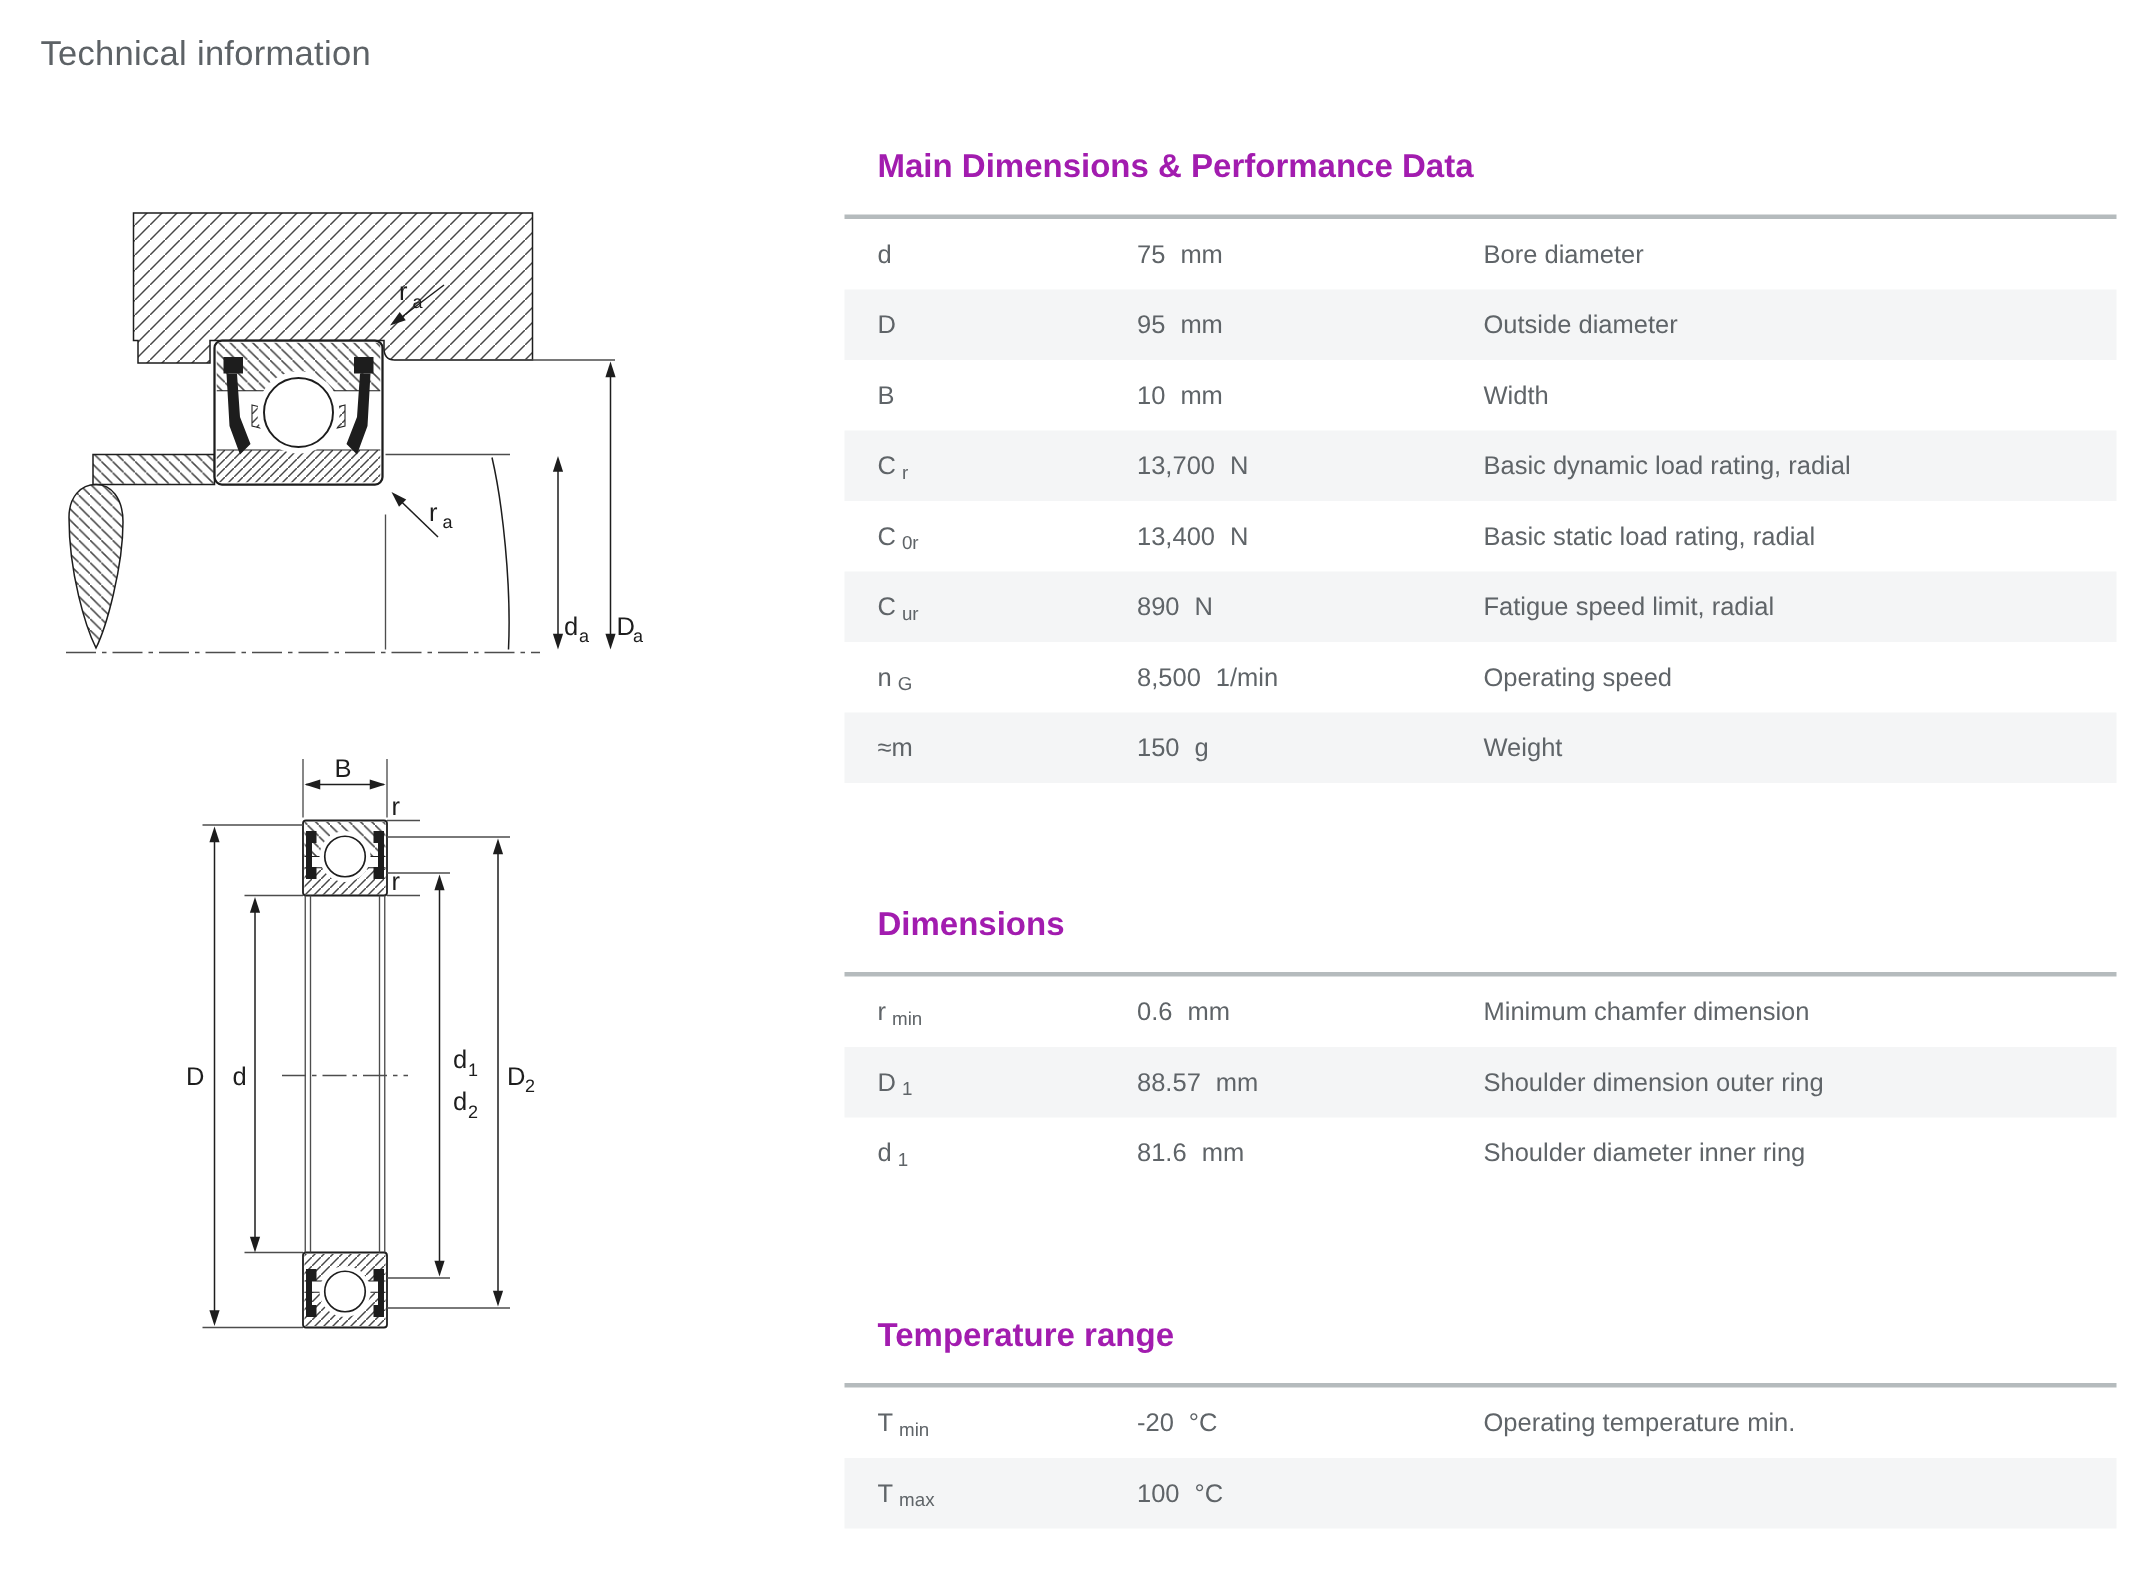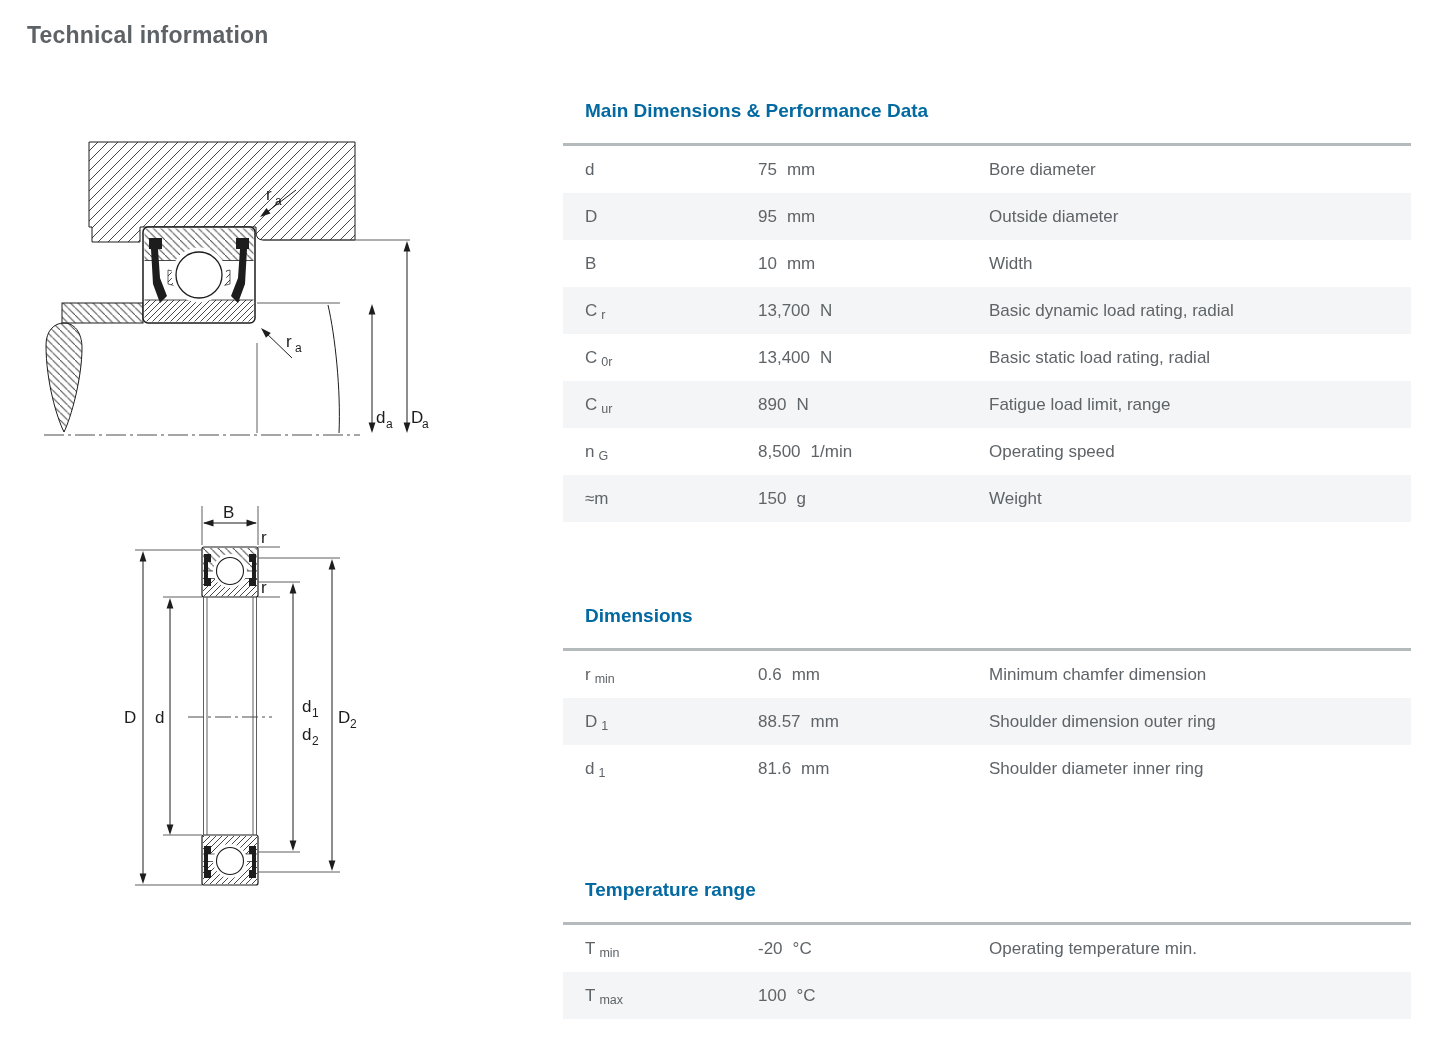--- a/index.html
+++ b/index.html
@@ -2,30 +2,30 @@
 <html><head>
 <meta charset="utf-8">
 <style>
   html,body{margin:0;padding:0;}
   body{
     width:1437px;height:1051px;background:#ffffff;position:relative;
     font-family:"Liberation Sans",sans-serif;overflow:hidden;
   }
   .page-title{
     position:absolute;left:27px;top:22px;margin:0;
-    font-size:23px;font-weight:700;color:#5d6266;letter-spacing:0.2px;
+    font-size:23px;font-weight:400;color:#5d6266;letter-spacing:0.2px;
   }
   .drawing{position:absolute;}
   #drawing-mounting{left:30px;top:120px;}
   #drawing-dimension{left:100px;top:490px;}
   .tables-col{position:absolute;left:563px;top:0;width:848px;}
   .tsection{position:absolute;left:0;width:100%;}
   .tsection h2{
-    margin:0;padding-left:22px;font-size:19px;font-weight:700;
-    color:#0369a1;height:26px;line-height:26px;
+    margin:0;padding-left:22px;font-size:22px;font-weight:700;
+    color:#a21caf;height:26px;line-height:26px;
   }
   .tbl{margin-top:19px;border-top:3px solid #b5bbbd;}
   .row{
     height:47px;display:grid;grid-template-columns:195px 231px 1fr;
     align-items:center;font-size:17px;color:#5f6468;
   }
   .row:nth-child(even){background:#f4f5f6;}
   .c-sym{padding-left:22px;}
   .sub{font-size:12.5px;margin-left:4px;position:relative;top:3px;}
   .unit{margin-left:10px;text-align:right;}
@@ -239,21 +239,21 @@
         <div class="c-desc">Basic dynamic load rating, radial</div>
       </div>
       <div class="row">
         <div class="c-sym"><span>C</span><span class="sub">0r</span></div>
         <div class="c-val"><span>13,400</span><span class="unit">N</span></div>
         <div class="c-desc">Basic static load rating, radial</div>
       </div>
       <div class="row">
         <div class="c-sym"><span>C</span><span class="sub">ur</span></div>
         <div class="c-val"><span>890</span><span class="unit">N</span></div>
-        <div class="c-desc">Fatigue load limit, range</div>
+        <div class="c-desc">Fatigue speed limit, radial</div>
       </div>
       <div class="row">
         <div class="c-sym"><span>n</span><span class="sub">G</span></div>
         <div class="c-val"><span>8,500</span><span class="unit">1/min</span></div>
         <div class="c-desc">Operating speed</div>
       </div>
       <div class="row">
         <div class="c-sym"><span>≈m</span><span class="sub"></span></div>
         <div class="c-val"><span>150</span><span class="unit">g</span></div>
         <div class="c-desc">Weight</div>

